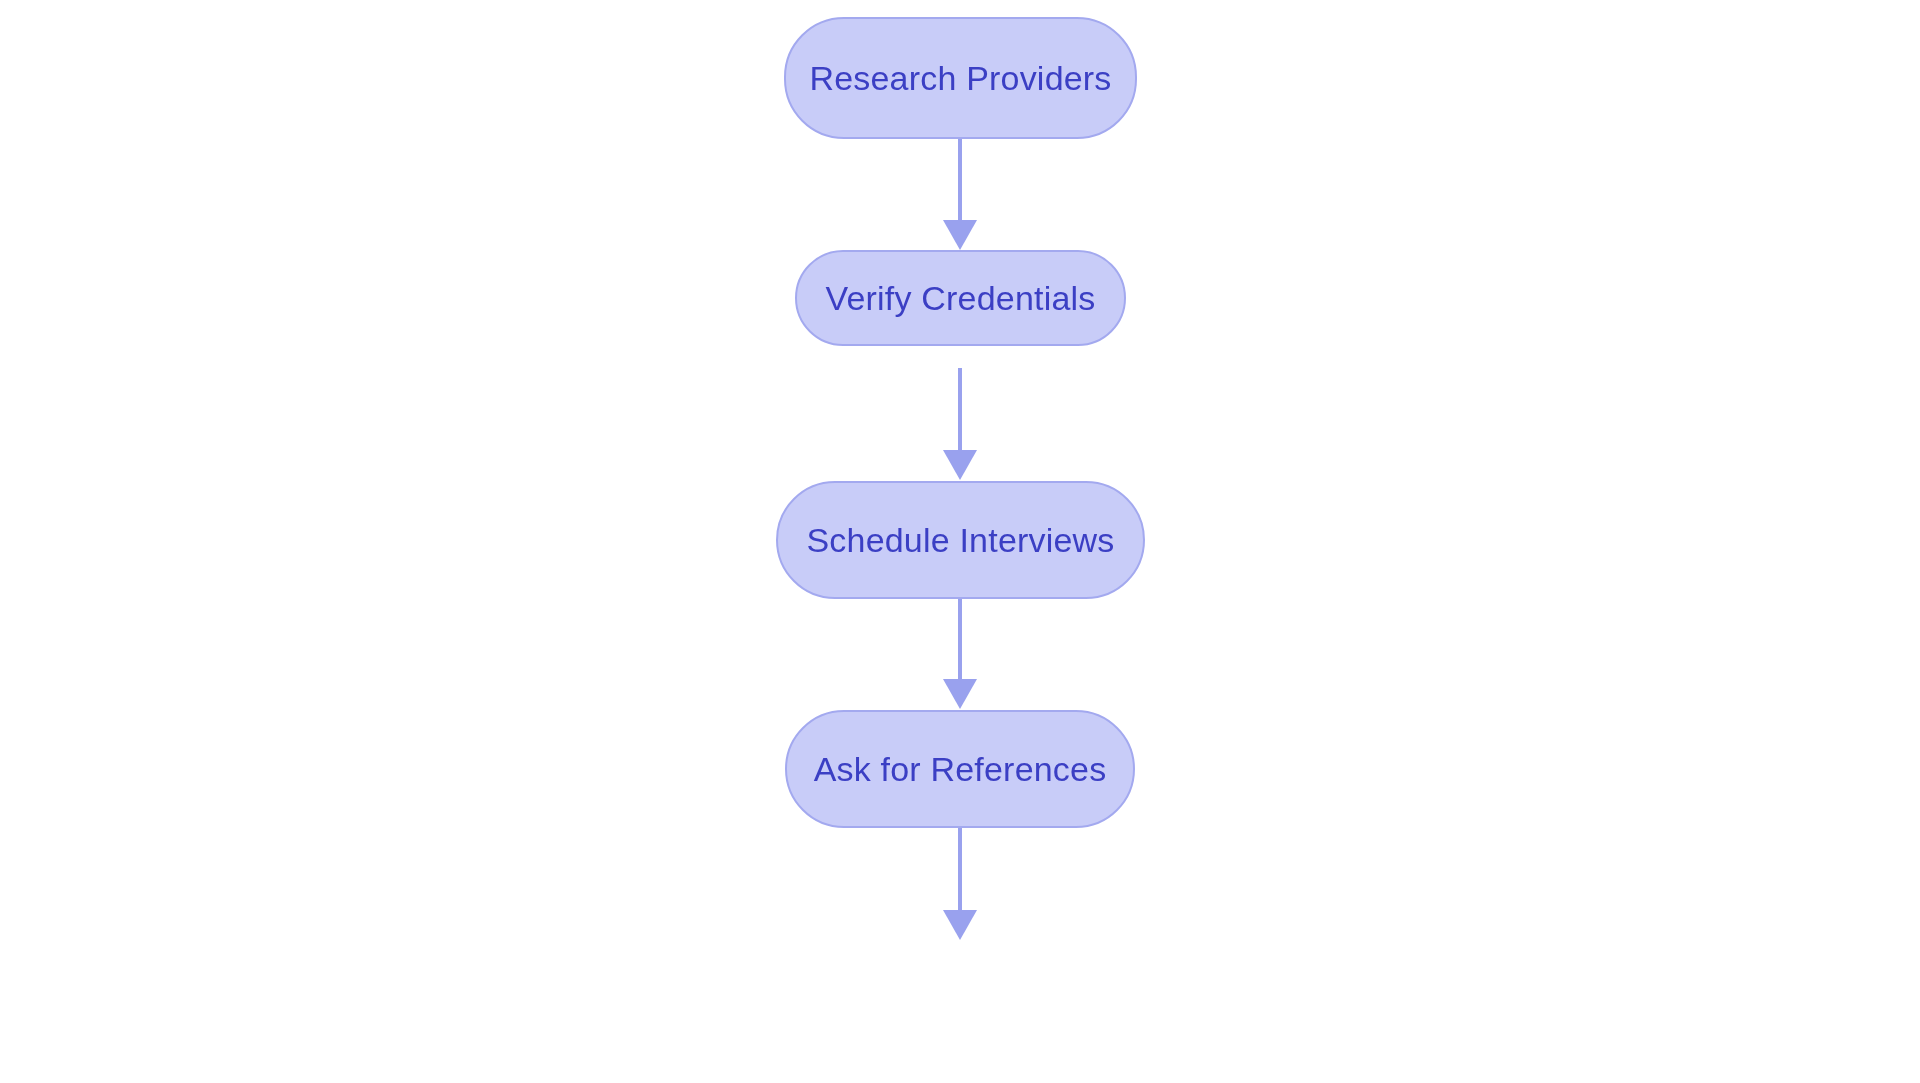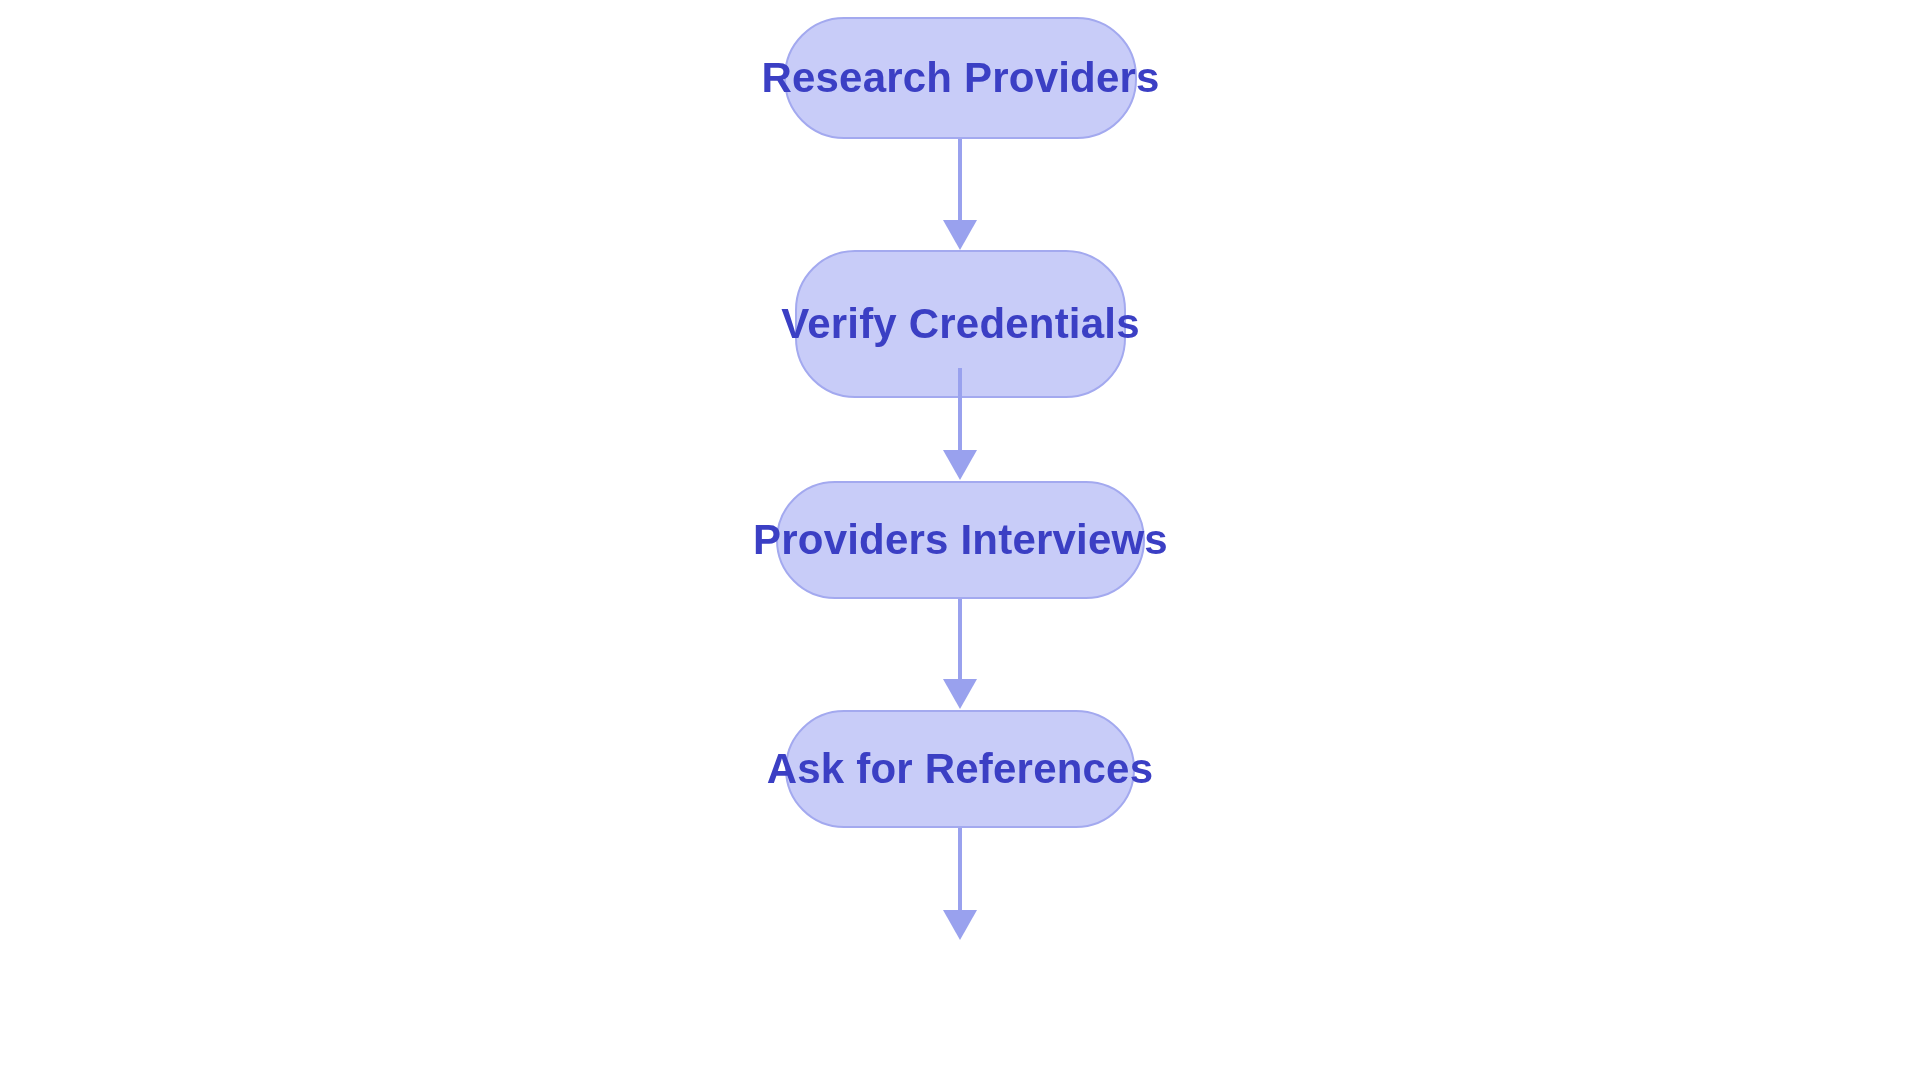--- a/index.html
+++ b/index.html
@@ -25,22 +25,22 @@
     position: absolute;
     background: var(--node-fill);
     border: 2px solid var(--node-border);
     border-radius: 60px;
     display: flex;
     align-items: center;
     justify-content: center;
   }
   .flow-node .node-label {
     color: var(--node-text);
-    font-size: 42px;
-    font-weight: 700;
+    font-size: 34px;
+    font-weight: 400;
     letter-spacing: 0.2px;
     white-space: nowrap;
   }
   .flow-arrow {
     position: absolute;
     left: 940px;
     width: 40px;
     display: block;
   }
   .arrow-stem {
@@ -60,31 +60,31 @@
 
   <div class="flow-node" style="left:784px; top:17px; width:353px; height:122px;">
     <span class="node-label">Research Providers</span>
   </div>
 
   <svg class="flow-arrow" style="top:139px;" width="40" height="111" viewBox="0 0 40 111">
     <line class="arrow-stem" x1="20" y1="0" x2="20" y2="83"></line>
     <polygon class="arrow-head" points="3,81 37,81 20,111"></polygon>
   </svg>
 
-  <div class="flow-node" style="left:795px; top:250px; width:331px; height:148px;text-align:right;">
+  <div class="flow-node" style="left:795px; top:250px; width:331px; height:96px;text-align:right;">
     <span class="node-label">Verify Credentials</span>
   </div>
 
   <svg class="flow-arrow" style="top:368px;" width="40" height="112" viewBox="0 0 40 112">
     <line class="arrow-stem" x1="20" y1="0" x2="20" y2="84"></line>
     <polygon class="arrow-head" points="3,82 37,82 20,112"></polygon>
   </svg>
 
   <div class="flow-node" style="left:776px; top:481px; width:369px; height:118px;">
-    <span class="node-label">Providers Interviews</span>
+    <span class="node-label">Schedule Interviews</span>
   </div>
 
   <svg class="flow-arrow" style="top:599px;" width="40" height="110" viewBox="0 0 40 110">
     <line class="arrow-stem" x1="20" y1="0" x2="20" y2="82"></line>
     <polygon class="arrow-head" points="3,80 37,80 20,110"></polygon>
   </svg>
 
   <div class="flow-node" style="left:785px; top:710px; width:350px; height:118px;text-align:right;">
     <span class="node-label">Ask for References</span>
   </div>

